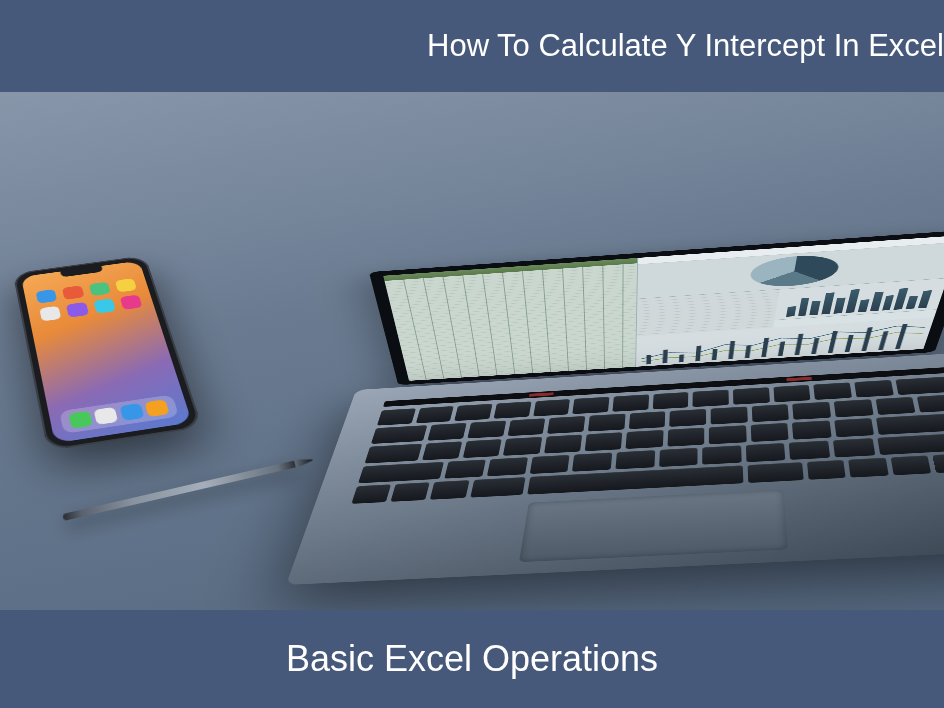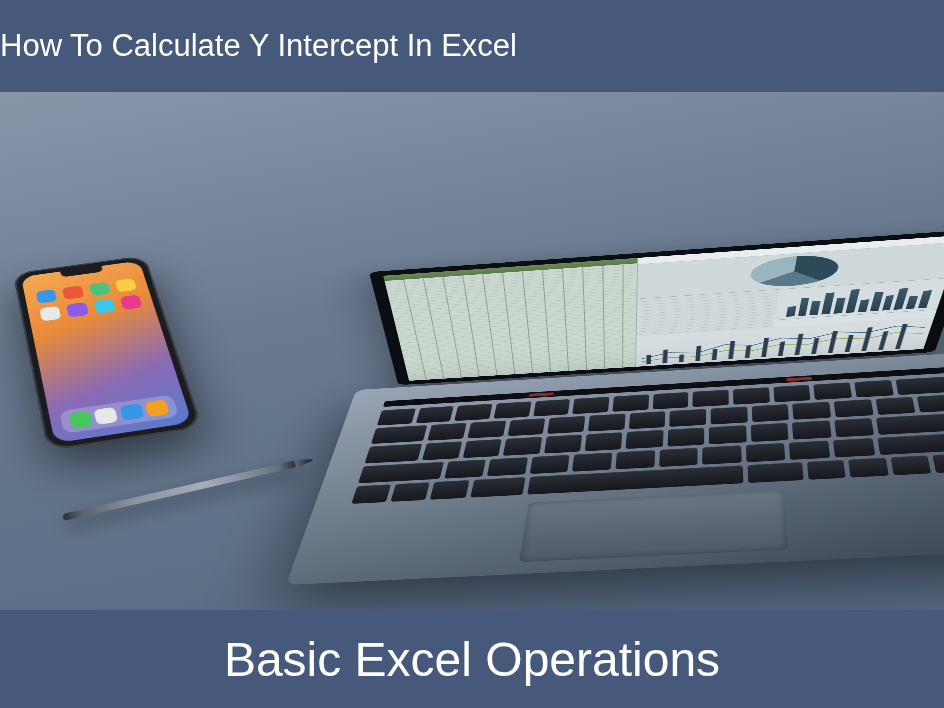--- a/index.html
+++ b/index.html
@@ -9,32 +9,32 @@
       background: #46597a;
       font-family: 'Segoe UI', Arial, sans-serif;
       display: flex;
       flex-direction: column;
       overflow: hidden;
     }
     .header {
       height: 92px;
       display: flex;
       align-items: center;
-      justify-content: flex-start;
+      justify-content: flex-end;
       color: #ffffff;
       font-size: 31px;
       font-weight: 400;
     }
     .footer {
       height: 98px;
       display: flex;
       align-items: center;
       justify-content: center;
       color: #ffffff;
-      font-size: 48px;
+      font-size: 36px;
       font-weight: 400;
     }
     .hero {
       flex: 1;
       position: relative;
       background: linear-gradient(135deg, #8a9bb0 0%, #6b7d94 50%, #4a5a70 100%);
       overflow: hidden;
     }
     .desk-surface {
       position: absolute;

